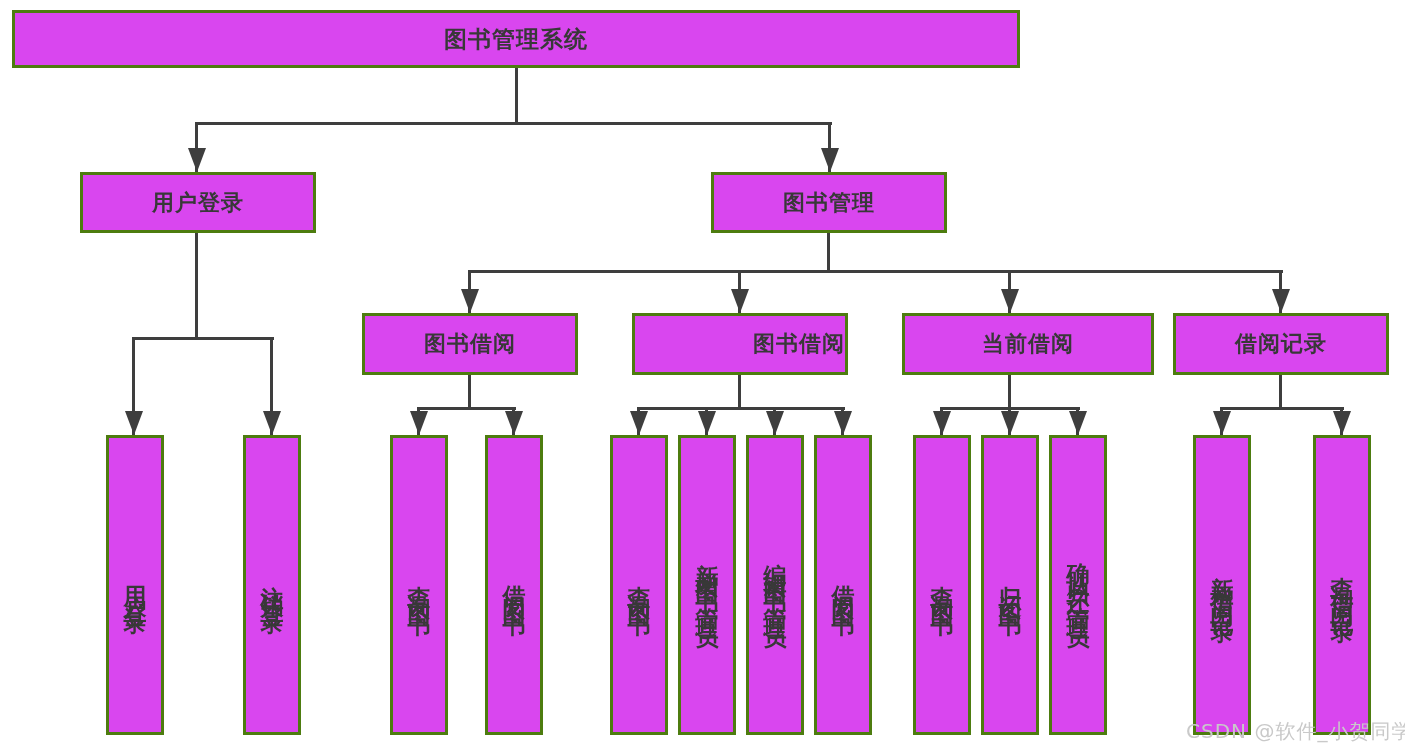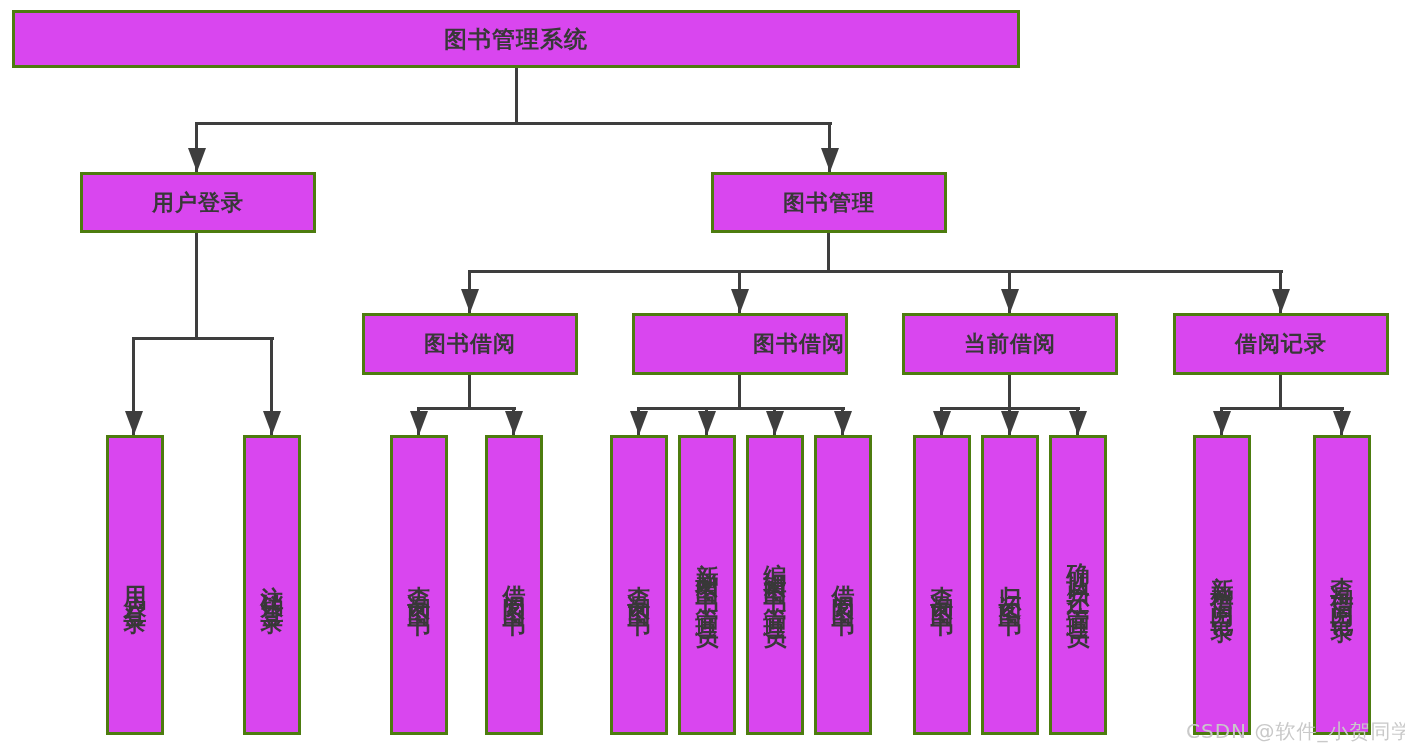--- a/index.html
+++ b/index.html
@@ -74,21 +74,21 @@
   <div class="arrow" style="left:1001px; top:289px;"></div>
   <div class="vline" style="left:1279px; top:270px; height:43px;"></div>
   <div class="arrow" style="left:1272px; top:289px;"></div>
 
   <div class="node node-h" style="left:362px; top:313px; width:216px; height:62px;">
     <span>图书借阅</span>
   </div>
   <div class="node node-h" style="left:632px; top:313px; width:216px; height:62px;justify-content:flex-end;">
     <span>图书借阅</span>
   </div>
-  <div class="node node-h" style="left:902px; top:313px; width:216px; height:62px;">
+  <div class="node node-h" style="left:902px; top:313px; width:252px; height:62px;">
     <span>当前借阅</span>
   </div>
   <div class="node node-h" style="left:1173px; top:313px; width:216px; height:62px;">
     <span>借阅记录</span>
   </div>
 
   <div class="vline" style="left:468px; top:375px; height:32px;"></div>
   <div class="hline" style="left:417px; top:407px; width:99px;"></div>
   <div class="vline" style="left:417px; top:407px; height:28px;"></div>
   <div class="arrow" style="left:410px; top:411px;"></div>

